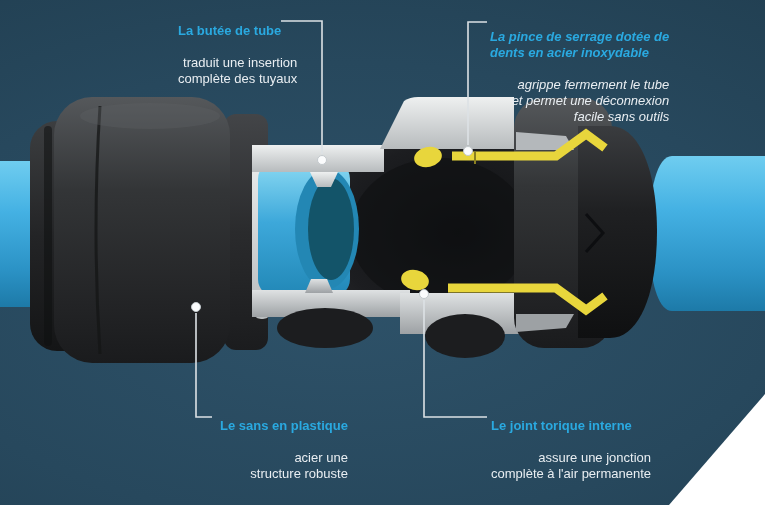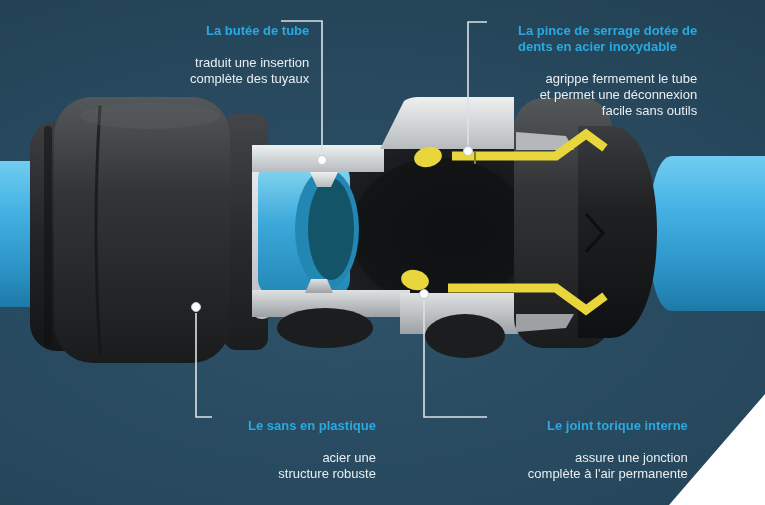--- a/index.html
+++ b/index.html
@@ -13,21 +13,20 @@
   .diagram-svg{position:absolute;left:0;top:0;}
   .callout{
     position:absolute;
     font-size:13px;line-height:16px;
     color:#e9eef2;
     white-space:pre-line;
   }
   .callout-title{
     font-weight:bold;
     color:#2aa9e0;
-    margin-left:28px;
   }
   .callout-body{color:#e9eef2;text-align:right;}
 </style>
 </head>
 <body>
 
 <div class="stage">
 
   <svg class="diagram-svg" width="765" height="505" viewBox="0 0 765 505">
     <defs>
@@ -133,33 +132,33 @@
       <circle cx="424" cy="294" r="4.5"></circle>
     </g>
   </svg>
 
   <div class="callout" style="left:178px;top:7px;">
     <div class="callout-title">La butée de tube</div>
     <div class="callout-body">traduit une insertion
 complète des tuyaux</div>
   </div>
 
-  <div class="callout" style="left:490px;top:7px;">
+  <div class="callout" style="left:490px;top:13px;font-style:italic;">
     <div class="callout-title">La pince de serrage dotée de
 dents en acier inoxydable</div>
     <div class="callout-body">agrippe fermement le tube
 et permet une déconnexion
 facile sans outils</div>
   </div>
 
   <div class="callout" style="left:220px;top:402px;">
     <div class="callout-title">Le sans en plastique</div>
     <div class="callout-body">acier une
 structure robuste</div>
   </div>
 
-  <div class="callout" style="left:519px;top:402px;">
+  <div class="callout" style="left:491px;top:402px;">
     <div class="callout-title">Le joint torique interne</div>
     <div class="callout-body">assure une jonction
 complète à l'air permanente</div>
   </div>
 
 </div>
 
 </body></html>

